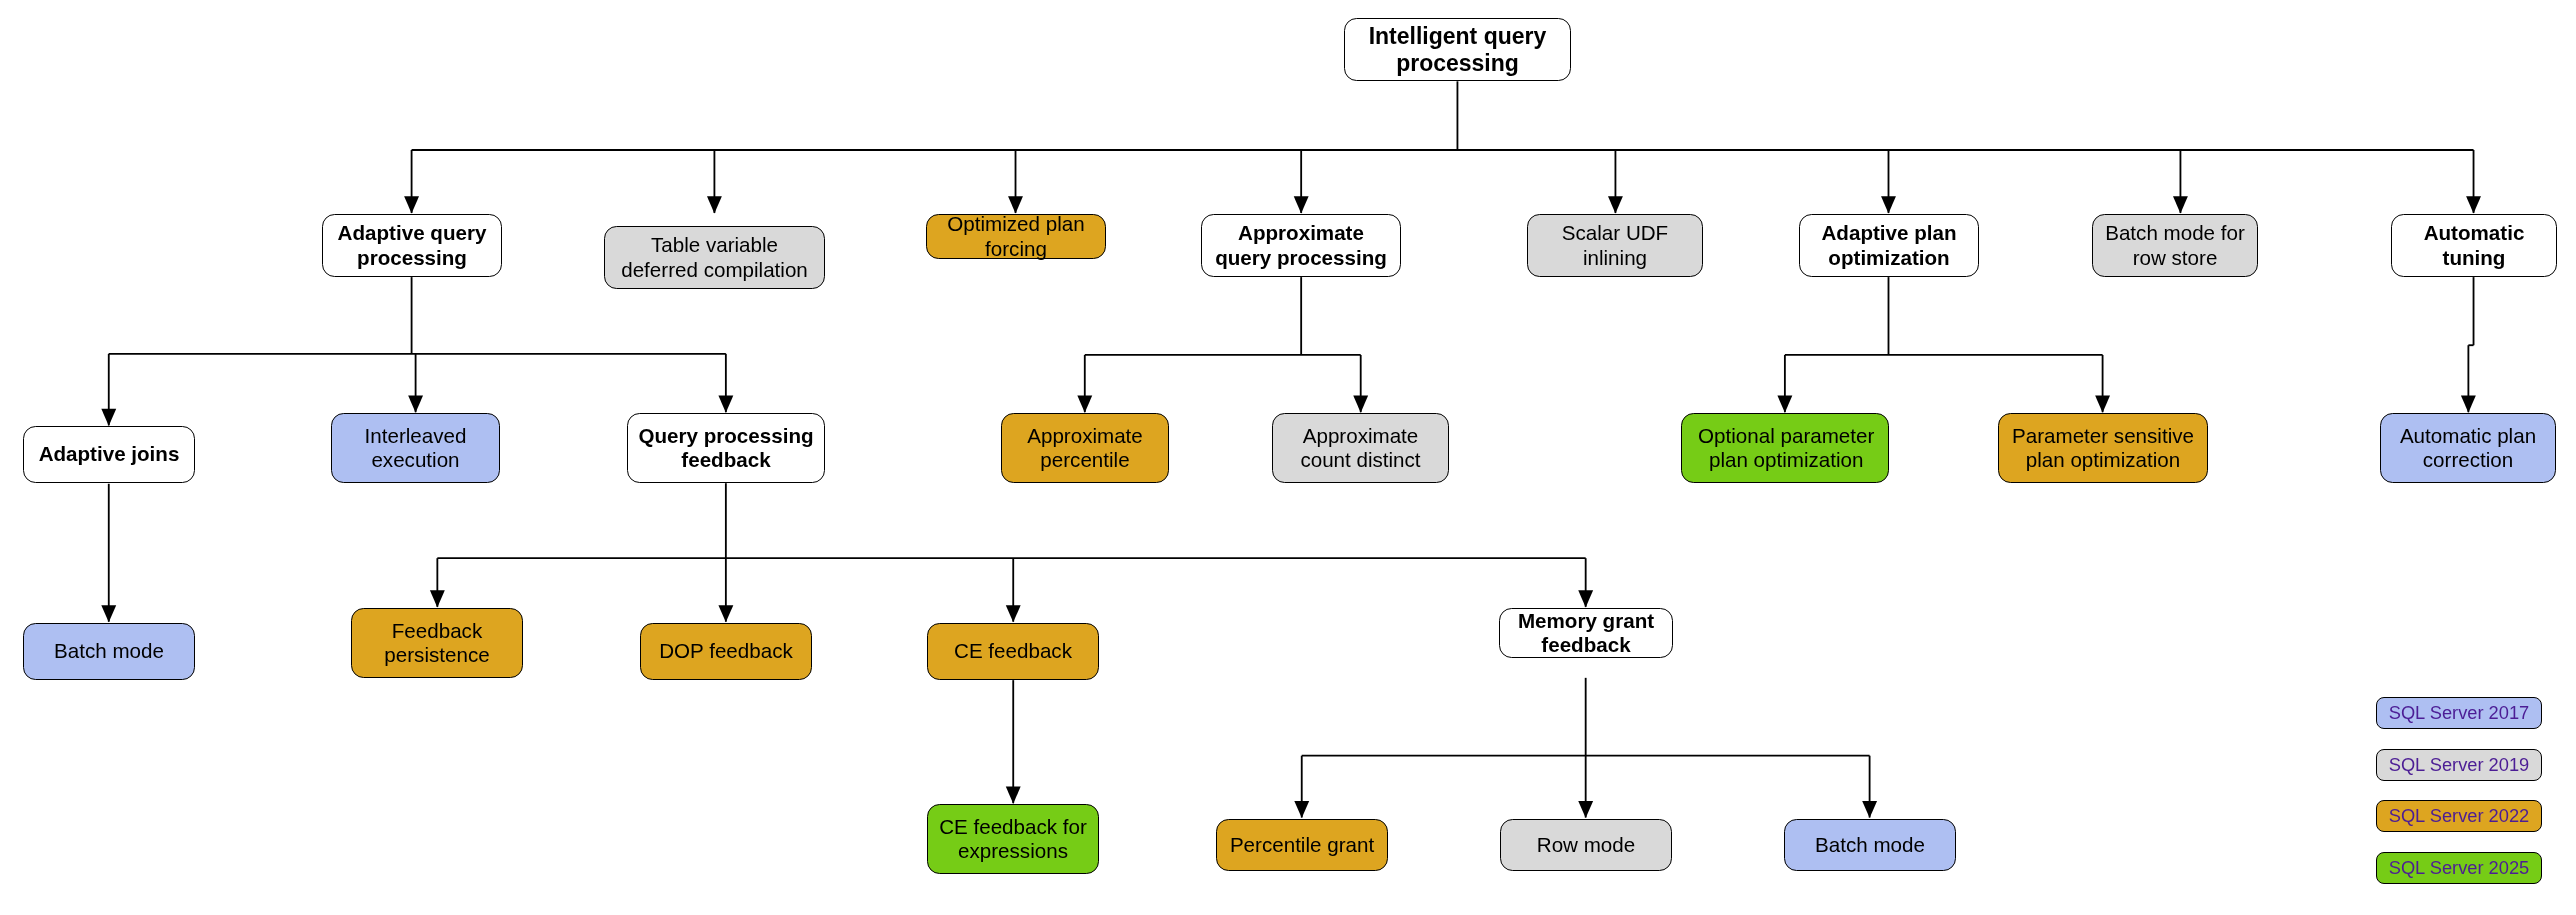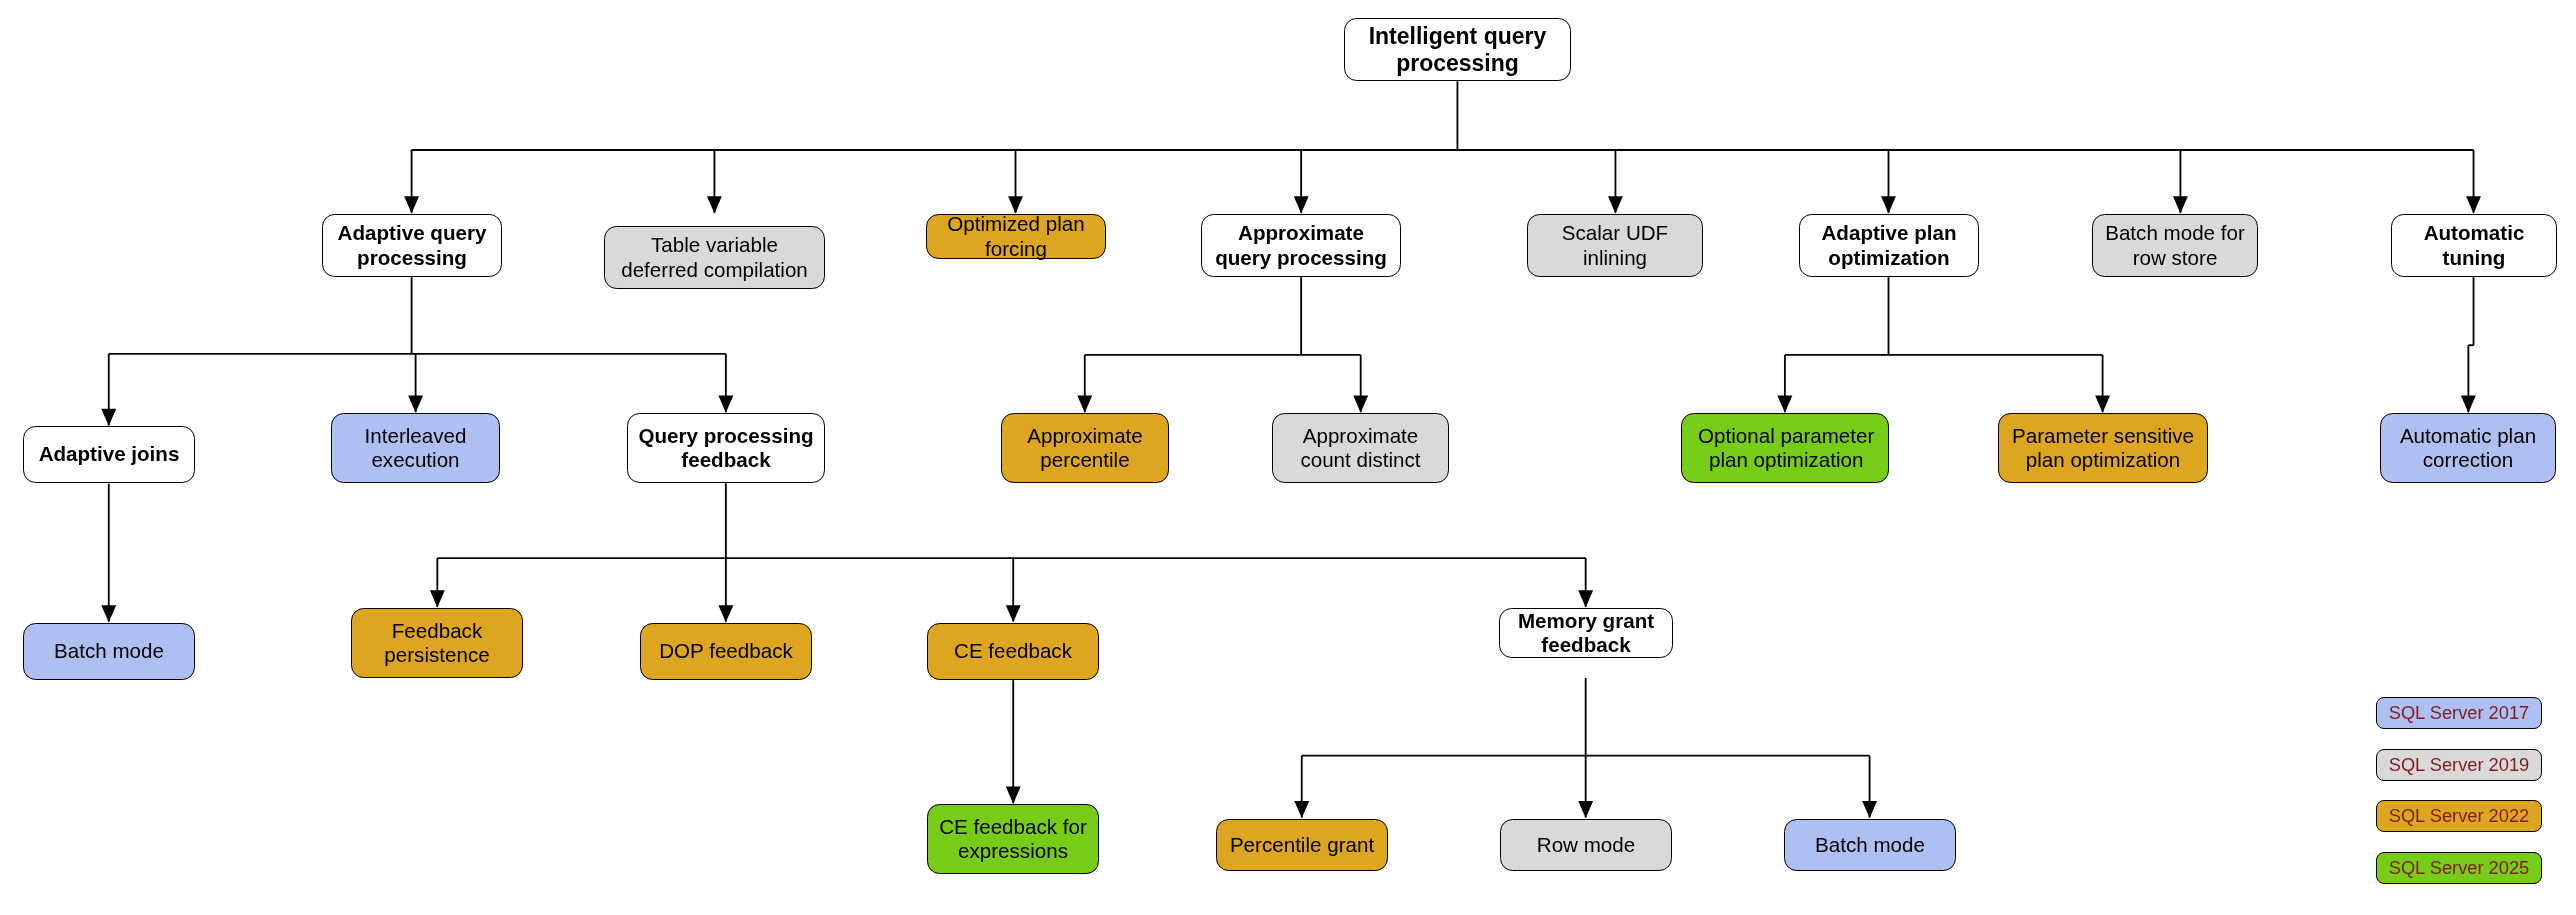--- a/index.html
+++ b/index.html
@@ -47,21 +47,21 @@
   }
   .legend-item {
     position: absolute;
     box-sizing: border-box;
     border: 1.7px solid #000000;
     border-radius: 8px;
     display: flex;
     align-items: center;
     justify-content: center;
     text-align: center;
-    color: #7f1d1d;
+    color: #4c1d95;
   }
 </style>
 </head>
 <body>
 
 <div id="canvas">
   <svg id="edges" viewBox="0 0 4500 1600" preserveAspectRatio="none" aria-hidden="true">
       <line x1="2546" y1="142" x2="2546" y2="262" stroke="#000000" stroke-width="3.2"></line>
       <line x1="719" y1="262" x2="4321" y2="262" stroke="#000000" stroke-width="3.2"></line>
       <line x1="719" y1="262" x2="719" y2="372" stroke="#000000" stroke-width="3.2"></line>

